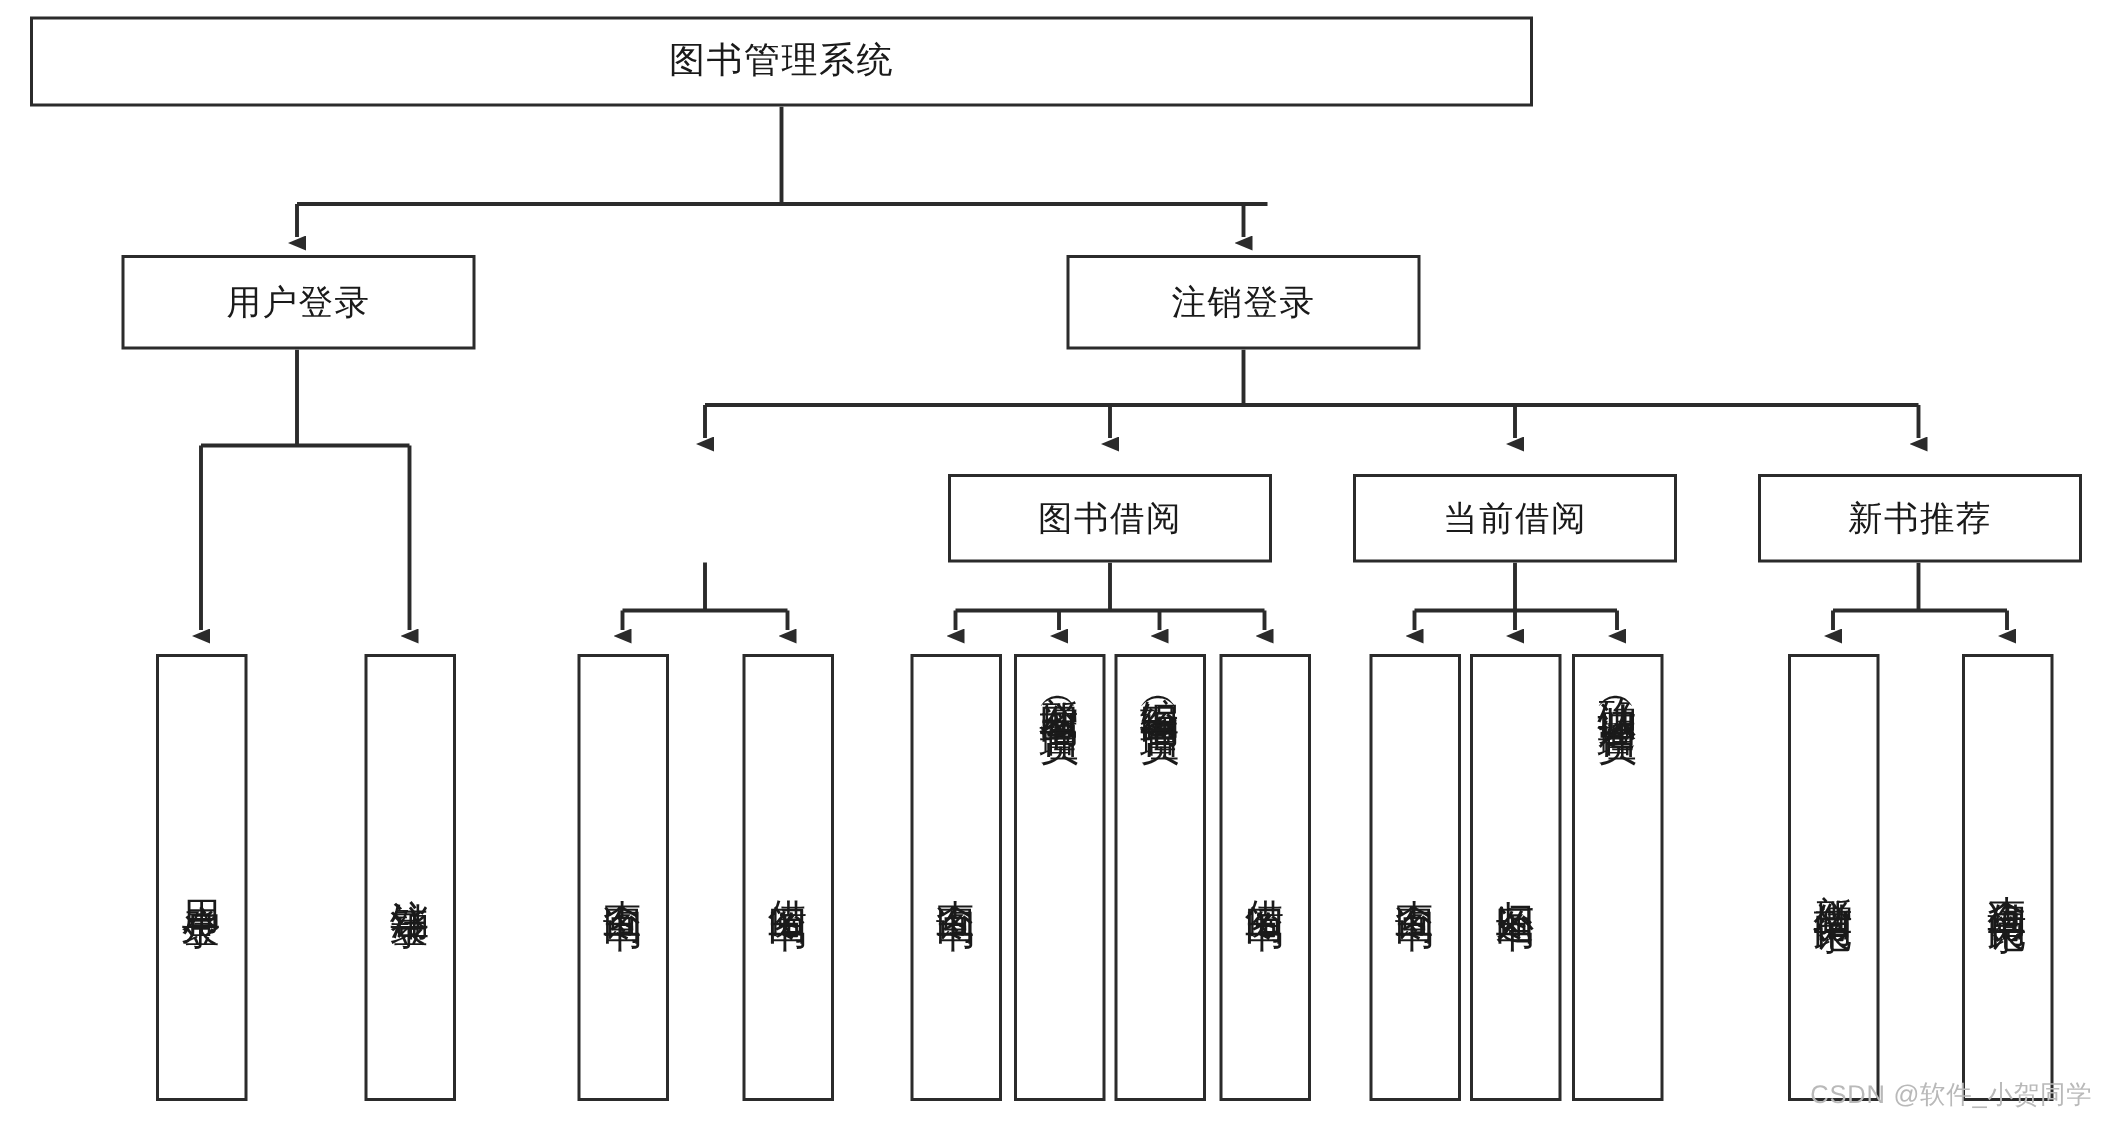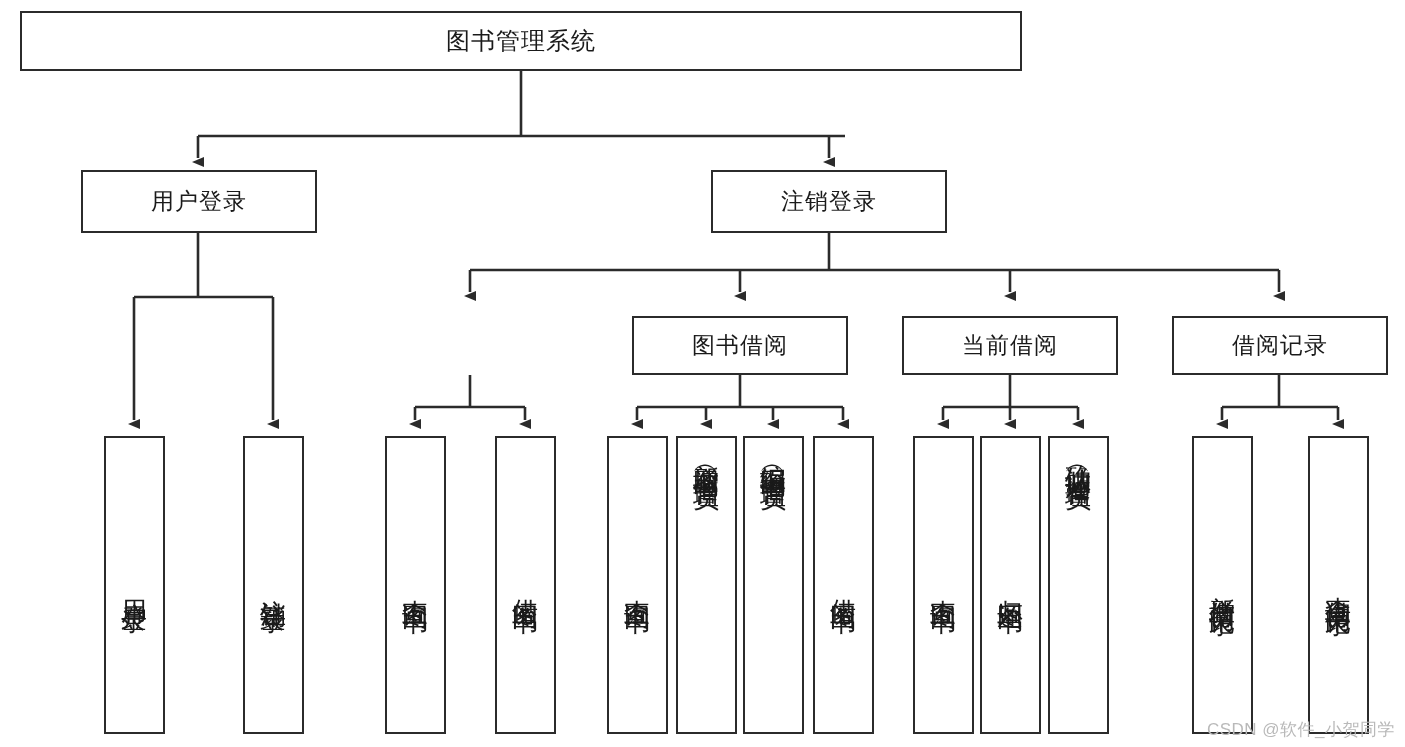--- a/index.html
+++ b/index.html
@@ -143,21 +143,21 @@
 
   <div class="node horiz" style="left:902px;top:316px;width:216px;height:59px;">
     <span class="node-label">当前借阅</span>
   </div>
 
   <div class="node horiz" style="left:632px;top:316px;width:216px;height:59px;">
     <span class="node-label">图书借阅</span>
   </div>
 
   <div class="node horiz" style="left:1172px;top:316px;width:216px;height:59px;">
-    <span class="node-label">借阅记录</span>
+    <span class="node-label">新书推荐</span>
   </div>
 
   <div class="node vert centered" style="left:104px;top:436px;width:61px;height:298px;">
     <span class="node-label">用户登录</span>
   </div>
 
   <div class="node vert centered" style="left:243px;top:436px;width:61px;height:298px;">
     <span class="node-label">注销登录</span>
   </div>
 

